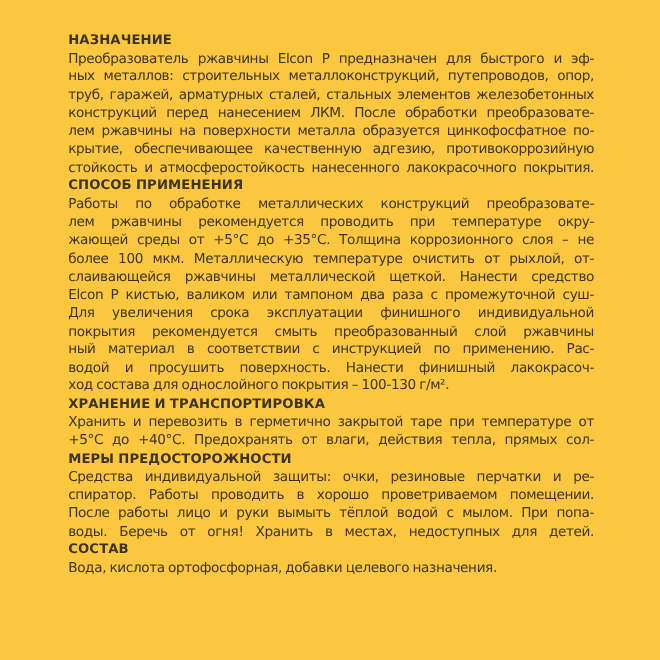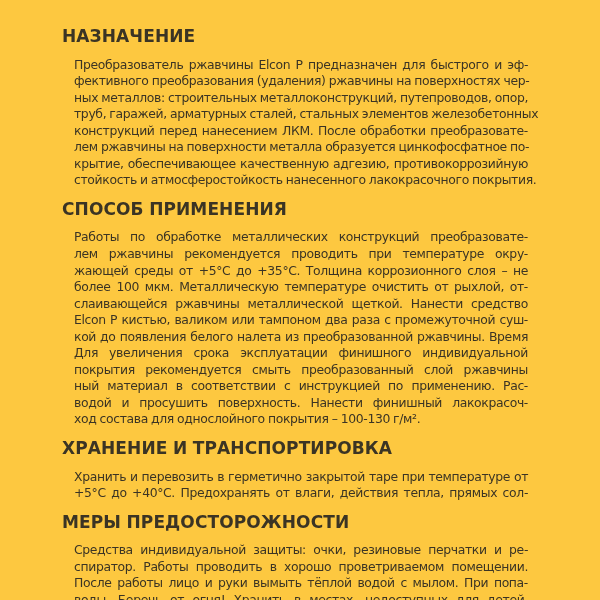--- a/index.html
+++ b/index.html
@@ -17,28 +17,28 @@
       width: 478px;
       color: #3b3424;
       font-family: "DejaVu Sans", sans-serif;
       font-size: 12.4px;
       line-height: 16.55px;
       letter-spacing: -0.35px;
       word-spacing: -0.5px;
     }
     .heading {
       font-weight: bold;
-      font-size: 17px;
+      font-size: 12px;
       letter-spacing: 0.1px;
       margin: 0;
       line-height: 16.55px;
       text-transform: uppercase;
     }
     .para {
-      margin: 12px;
+      margin: 0;
       text-align: justify;
       hyphens: manual;
     }
     .para .bold {
       font-weight: normal;
     }
     .line {
       display: block;
       white-space: nowrap;
       text-align: justify;
@@ -50,40 +50,38 @@
   </style>
 </head>
 <body>
 
 <div class="page">
 
   <section>
     <h2 class="heading">НАЗНАЧЕНИЕ</h2>
     <p class="para">
       <span class="line">Преобразователь ржавчины Elcon P предназначен для быстрого и эф-</span>
-      <span class="line">фективного преобразования (удаления) ржавчины на поверхностях чер-</span>
       <span class="line">ных металлов: строительных металлоконструкций, путепроводов, опор,</span>
       <span class="line">труб, гаражей, арматурных сталей, стальных элементов железобетонных</span>
       <span class="line">конструкций перед нанесением ЛКМ. После обработки преобразовате-</span>
       <span class="line">лем ржавчины на поверхности металла образуется цинкофосфатное по-</span>
       <span class="line">крытие, обеспечивающее качественную адгезию, противокоррозийную</span>
       <span class="line">стойкость и атмосферостойкость нанесенного лакокрасочного покрытия.</span>
     </p>
   </section>
 
   <section>
     <h2 class="heading">СПОСОБ ПРИМЕНЕНИЯ</h2>
     <p class="para">
       <span class="line">Работы по обработке металлических конструкций преобразовате-</span>
       <span class="line">лем ржавчины рекомендуется проводить при температуре окру-</span>
       <span class="line">жающей среды от +5°С до +35°С. Толщина коррозионного слоя – не</span>
       <span class="line">более 100 мкм. Металлическую температуре очистить от рыхлой, от-</span>
       <span class="line">слаивающейся ржавчины металлической щеткой. Нанести средство</span>
       <span class="line">Elcon P кистью, валиком или тампоном два раза с промежуточной суш-</span>
-      <span class="line">кой до появления белого налета из преобразованной ржавчины. Время</span>
       <span class="line">Для увеличения срока эксплуатации финишного индивидуальной</span>
       <span class="line">покрытия рекомендуется смыть преобразованный слой ржавчины</span>
       <span class="line">ный материал в соответствии с инструкцией по применению. Рас-</span>
       <span class="line">водой и просушить поверхность. Нанести финишный лакокрасоч-</span>
       <span class="line last">ход состава для однослойного покрытия – 100-130 г/м².</span>
     </p>
   </section>
 
   <section>
     <h2 class="heading">ХРАНЕНИЕ И ТРАНСПОРТИРОВКА</h2>

